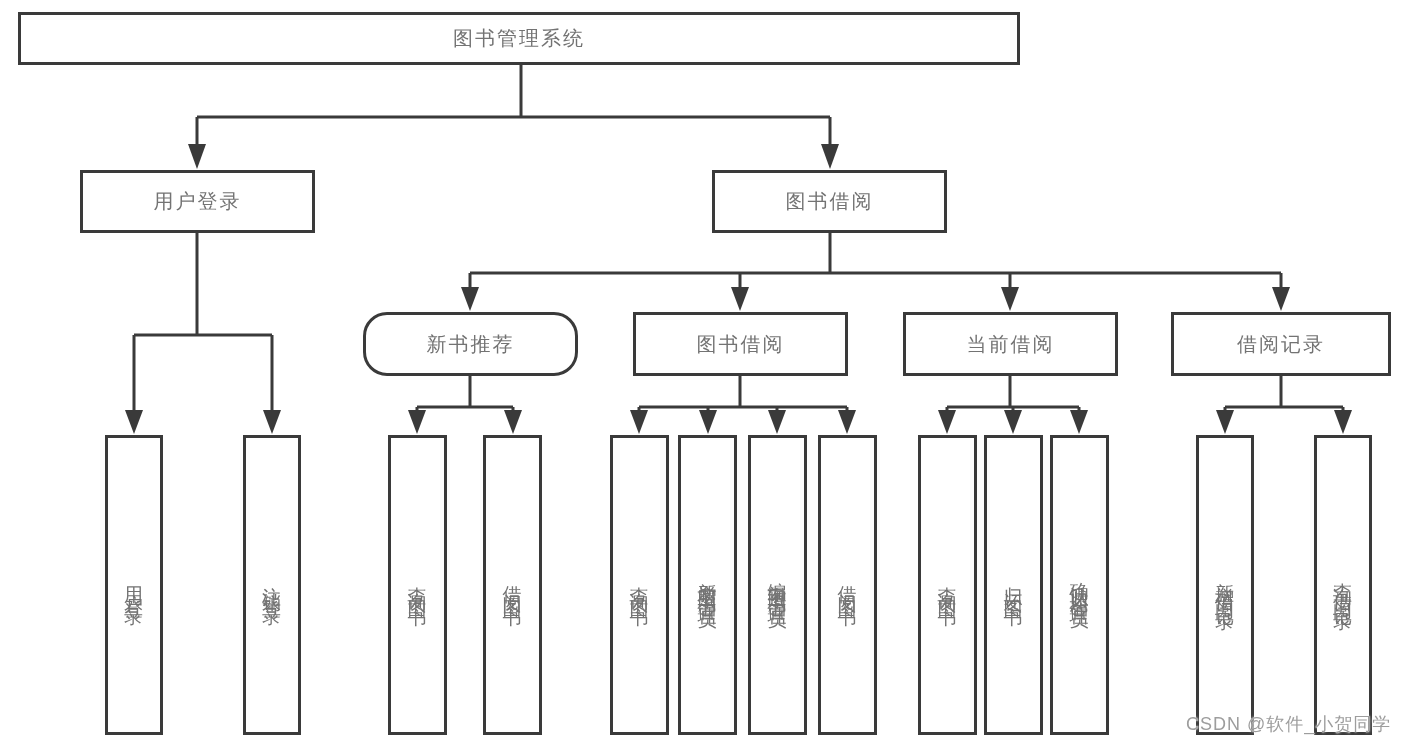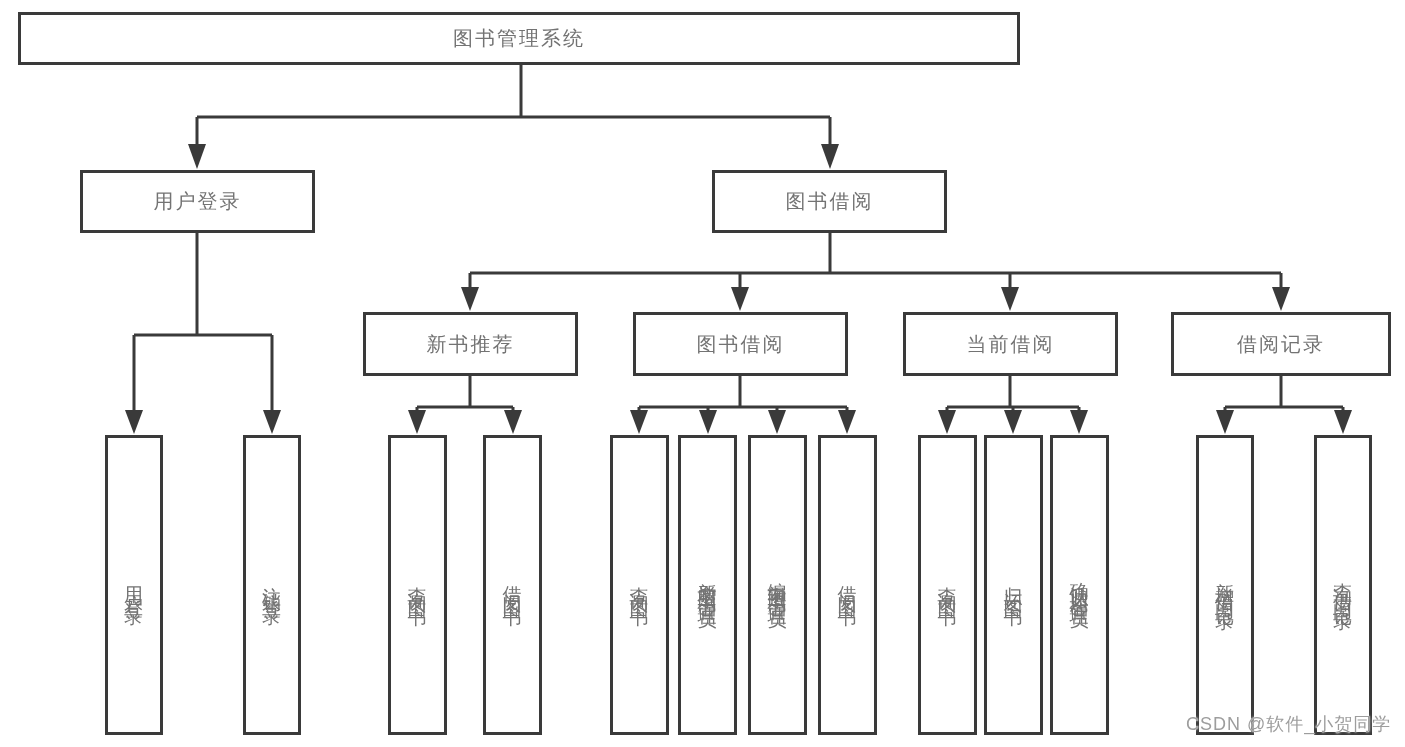--- a/index.html
+++ b/index.html
@@ -108,21 +108,21 @@
     <span class="lbl">图书管理系统</span>
   </div>
 
   <div class="node" style="left:80px; top:170px; width:235px; height:63px;">
     <span class="lbl">用户登录</span>
   </div>
   <div class="node" style="left:712px; top:170px; width:235px; height:63px;">
     <span class="lbl">图书借阅</span>
   </div>
 
-  <div class="node" style="left:363px; top:312px; width:215px; height:64px;">
+  <div class="node" style="left:363px; top:312px; width:215px; height:64px;border-radius:24px;">
     <span class="lbl">新书推荐</span>
   </div>
   <div class="node" style="left:633px; top:312px; width:215px; height:64px;text-align:right;">
     <span class="lbl">图书借阅</span>
   </div>
   <div class="node" style="left:903px; top:312px; width:215px; height:64px;">
     <span class="lbl">当前借阅</span>
   </div>
   <div class="node" style="left:1171px; top:312px; width:220px; height:64px;">
     <span class="lbl">借阅记录</span>

